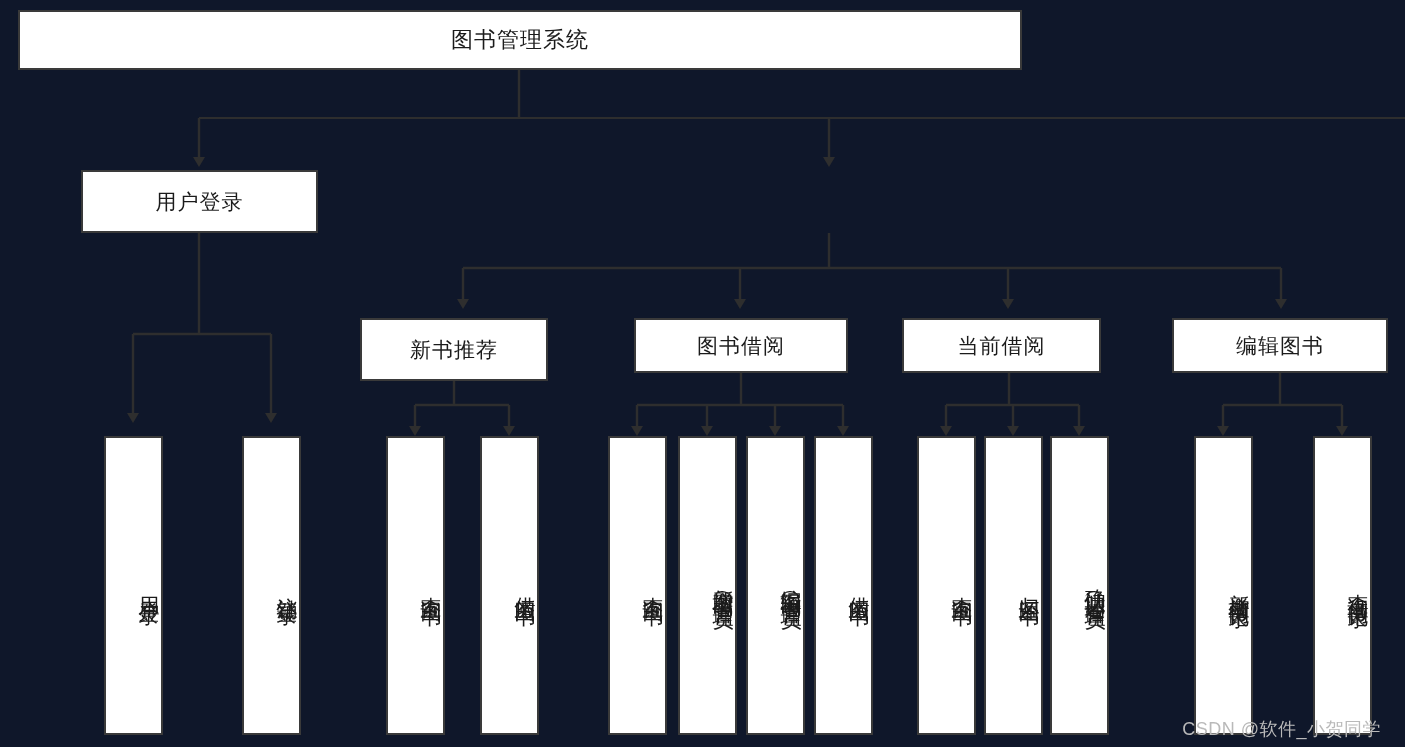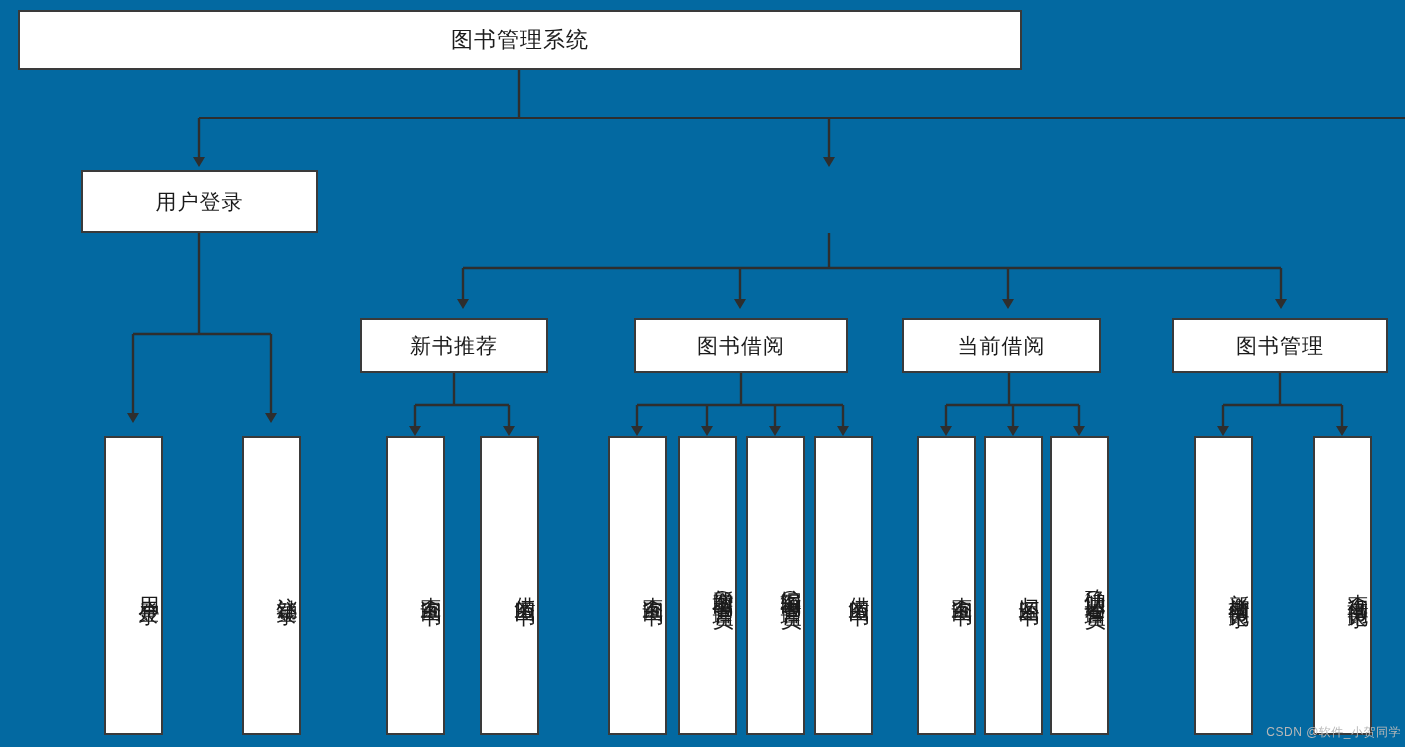--- a/index.html
+++ b/index.html
@@ -5,21 +5,21 @@
 <style>
   html,body{margin:0;padding:0;background:#ffffff;}
   body{
     font-family:"Liberation Sans","DejaVu Sans",sans-serif;
     -webkit-font-smoothing:antialiased;
   }
   #diagram{
     position:relative;
     width:1405px;
     height:747px;
-    background:#0369a1;
+    background:#0f172a;
     overflow:hidden;
   }
   #edges{
     position:absolute;
     left:0; top:0;
     width:1405px; height:747px;
     pointer-events:none;
   }
   .node{
     position:absolute;
@@ -49,23 +49,23 @@
     align-items:flex-start;
     justify-content:center;
   }
   .node.v .lbl{
     writing-mode:vertical-rl;
     text-orientation:upright;
     white-space:nowrap;
   }
   .watermark{
     position:absolute;
-    right:4px;
+    right:24px;
     bottom:6px;
-    font-size:12px;
+    font-size:18px;
     color:#b9b9b9;
     letter-spacing:0.5px;
     z-index:5;
     white-space:nowrap;
   }
 </style>
 </head>
 <body>
 
 <div id="diagram">
@@ -122,31 +122,31 @@
   </svg>
 
   <div class="node h root" style="left:18px; top:10px; width:1004px; height:60px;">
     <span class="lbl">图书管理系统</span>
   </div>
 
   <div class="node h" style="left:81px; top:170px; width:237px; height:63px;">
     <span class="lbl">用户登录</span>
   </div>
 
-  <div class="node h" style="left:360px; top:318px; width:188px; height:55px;">
+  <div class="node h" style="left:360px; top:318px; width:188px; height:63px;">
     <span class="lbl">新书推荐</span>
   </div>
   <div class="node h" style="left:634px; top:318px; width:214px; height:55px;">
     <span class="lbl">图书借阅</span>
   </div>
   <div class="node h" style="left:902px; top:318px; width:199px; height:55px;">
     <span class="lbl">当前借阅</span>
   </div>
   <div class="node h" style="left:1172px; top:318px; width:216px; height:55px;">
-    <span class="lbl">图书管理</span>
+    <span class="lbl">编辑图书</span>
   </div>
 
   <div class="node v" style="left:104px; top:436px; width:59px; height:299px;">
     <span class="lbl">用户登录</span>
   </div>
   <div class="node v" style="left:242px; top:436px; width:59px; height:299px;">
     <span class="lbl">注销登录</span>
   </div>
 
   <div class="node v" style="left:386px; top:436px; width:59px; height:299px;">

